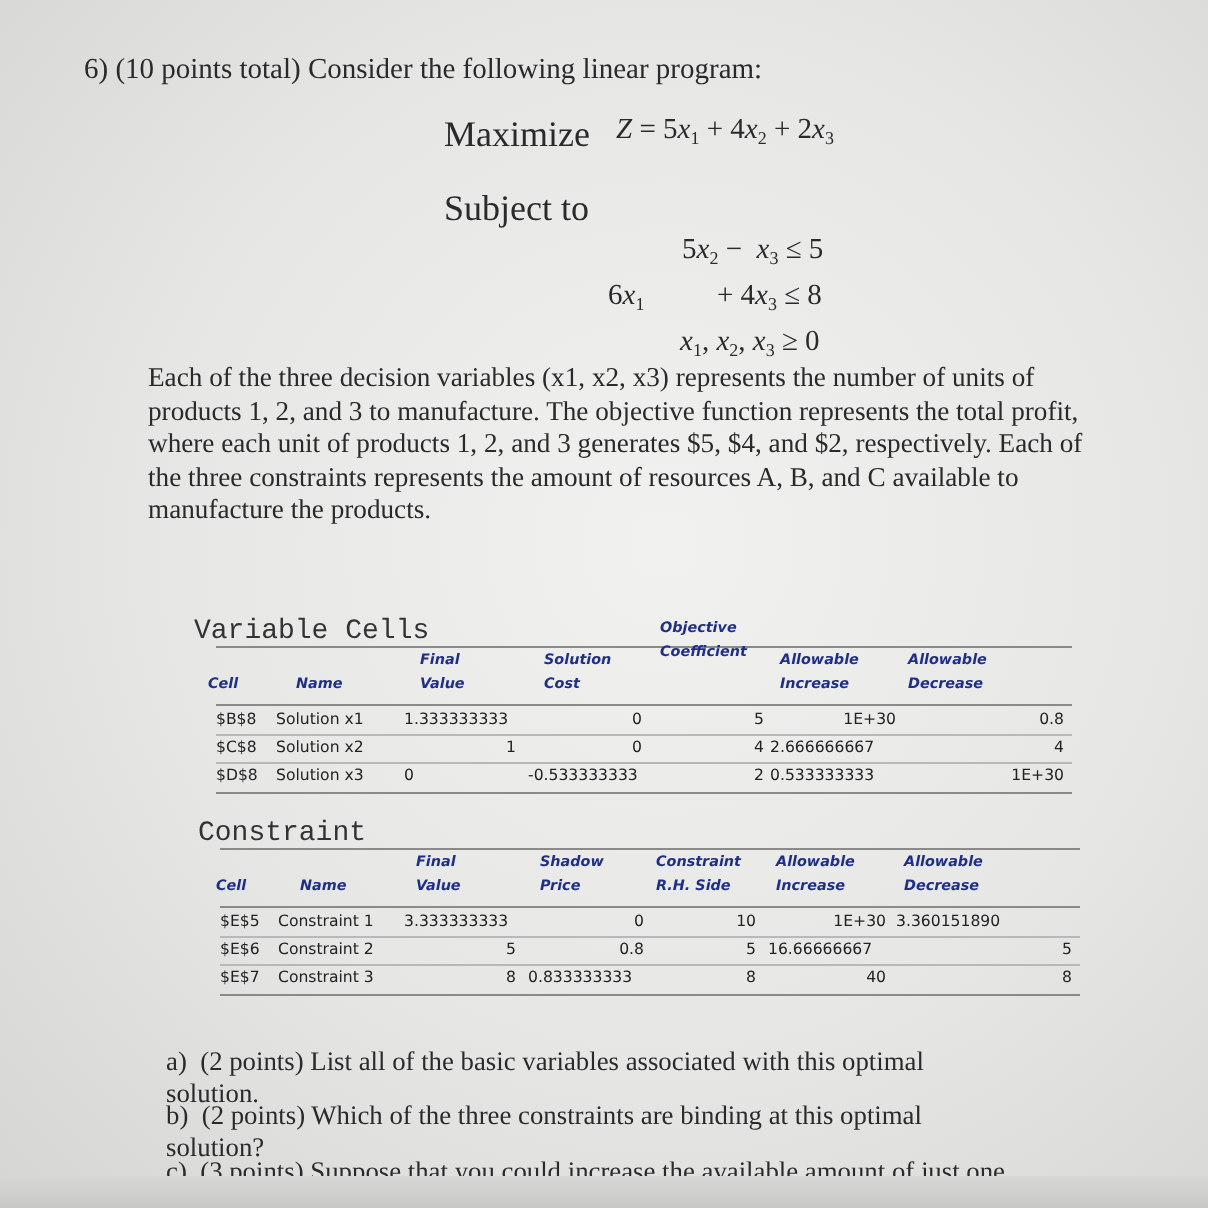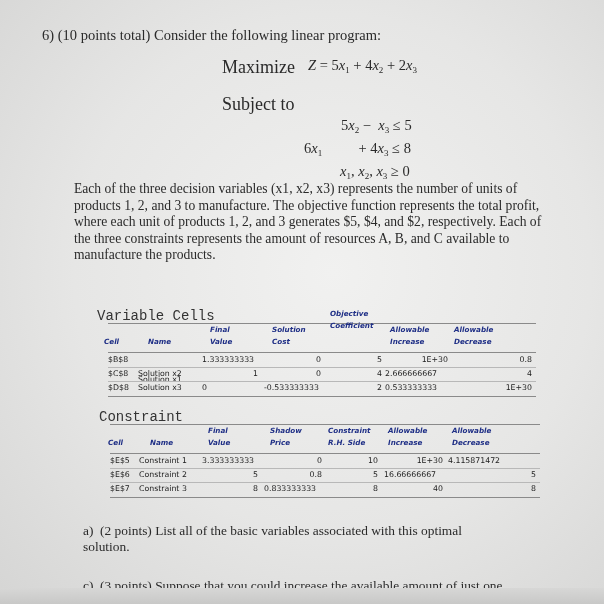--- a/index.html
+++ b/index.html
@@ -74,21 +74,21 @@
       </div>
     <div class="hdr" style="left:454px;top:324px;width:54px;">
         <div>Allowable</div>
         <div>Decrease</div>
       </div>
 
     <div class="hline" style="left:108px;top:352px;width:428px;"></div>
 
     <div>
       <div class="cell" style="left:108px;top:355px;">$B$8</div>
-      <div class="cell" style="left:138px;top:355px;margin-top:20px;">Solution x1</div>
+      <div class="cell" style="left:138px;top:355px;">Solution x1</div>
       <div class="cell" style="left:202px;top:355px;">1.333333333</div>
       <div class="cell r" style="left:280px;top:355px;width:41px;">0</div>
       <div class="cell r" style="left:340px;top:355px;width:42px;">5</div>
       <div class="cell r" style="left:385px;top:355px;width:63px;">1E+30</div>
       <div class="cell r" style="left:480px;top:355px;width:52px;">0.8</div>
     </div>
     <div class="hline thin" style="left:108px;top:367px;width:428px;"></div>
 
     <div>
       <div class="cell" style="left:108px;top:369px;">$C$8</div>
@@ -148,21 +148,21 @@
 
     <div class="hline" style="left:110px;top:453px;width:430px;"></div>
 
     <div>
       <div class="cell" style="left:110px;top:456px;">$E$5</div>
       <div class="cell" style="left:139px;top:456px;">Constraint 1</div>
       <div class="cell" style="left:202px;top:456px;">3.333333333</div>
       <div class="cell r" style="left:280px;top:456px;width:42px;">0</div>
       <div class="cell r" style="left:340px;top:456px;width:38px;">10</div>
       <div class="cell r" style="left:400px;top:456px;width:43px;">1E+30</div>
-      <div class="cell" style="left:448px;top:456px;">4.115871472</div>
+      <div class="cell" style="left:448px;top:456px;">3.360151890</div>
     </div>
     <div class="hline thin" style="left:110px;top:468px;width:430px;"></div>
 
     <div>
       <div class="cell" style="left:110px;top:470px;">$E$6</div>
       <div class="cell" style="left:139px;top:470px;">Constraint 2</div>
       <div class="cell r" style="left:210px;top:470px;width:48px;">5</div>
       <div class="cell r" style="left:280px;top:470px;width:42px;">0.8</div>
       <div class="cell r" style="left:340px;top:470px;width:38px;">5</div>
       <div class="cell" style="left:384px;top:470px;">16.66666667</div>
@@ -179,19 +179,23 @@
       <div class="cell r" style="left:400px;top:484px;width:43px;">40</div>
       <div class="cell r" style="left:480px;top:484px;width:56px;">8</div>
     </div>
     <div class="hline" style="left:110px;top:497px;width:430px;"></div>
   </div>
 
   <div class="question" style="top:523px;">
     <span>a)</span>&nbsp;
     <span>(2 points) List all of the basic variables associated with this optimal solution.</span>
   </div>
+  <div class="question" style="top:550px;">
+    <span>b)</span>&nbsp;
+    <span>(2 points) Which of the three constraints are binding at this optimal solution?</span>
+  </div>
   <div class="question" style="top:578px;">
     <span>c)</span>&nbsp;
     <span>(3 points) Suppose that you could increase the available amount of just </span><u>one</u><span> of the</span>
   </div>
 
   <div class="bottom-shade"></div>
 </div>
 
 </body></html>

